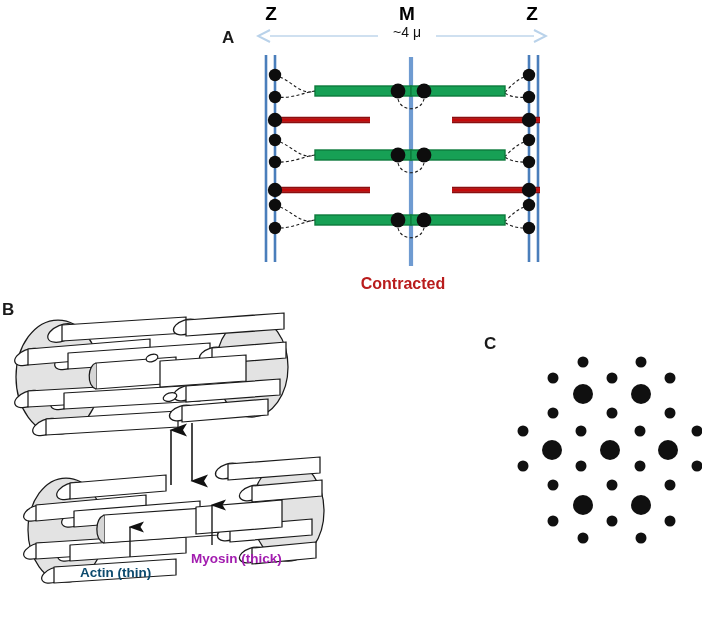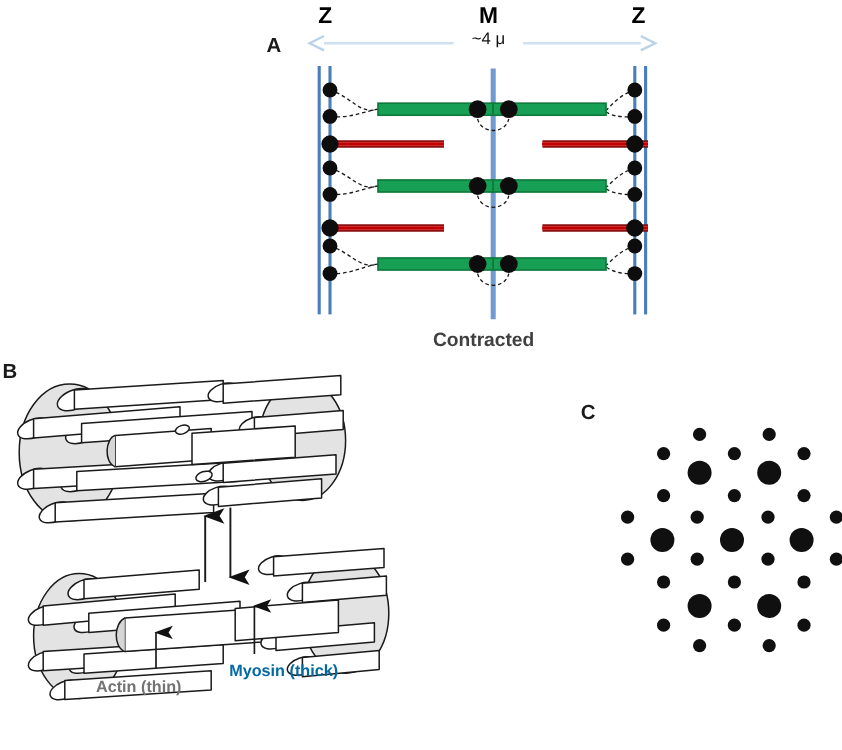--- a/index.html
+++ b/index.html
@@ -28,29 +28,29 @@
   #z-left-label{left:255px;top:3px;width:32px;}
   #m-label{left:390px;top:3px;width:34px;}
   #z-right-label{left:516px;top:3px;width:32px;}
 
   #scale-label{
     position:absolute;left:379px;top:24px;width:56px;text-align:center;
     font-size:14px;color:#111;
   }
   #contracted-label{
     position:absolute;left:318px;top:275px;width:170px;text-align:center;
-    font-weight:bold;font-size:16px;color:#404040;
+    font-weight:bold;font-size:16px;color:#b91c1c;
   }
 
   
   #actin-label{
-    position:absolute;left:80px;top:565px;font-weight:bold;font-size:13.5px;color:#737373;
+    position:absolute;left:80px;top:565px;font-weight:bold;font-size:13.5px;color:#0c4a6e;
   }
   #myosin-label{
-    position:absolute;left:191px;top:551px;font-weight:bold;font-size:13.5px;color:#0369a1;
+    position:absolute;left:191px;top:551px;font-weight:bold;font-size:13.5px;color:#a21caf;
   }
 </style>
 </head>
 <body>
 
 <div class="fig">
 
   <svg id="panel-a-svg" width="702" height="300" viewBox="0 0 702 300" style="position:absolute;left:0;top:0;">
 
     <defs>

